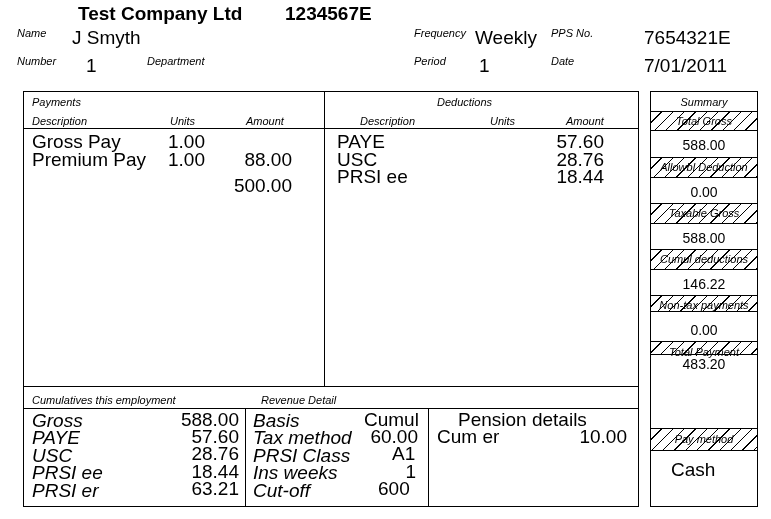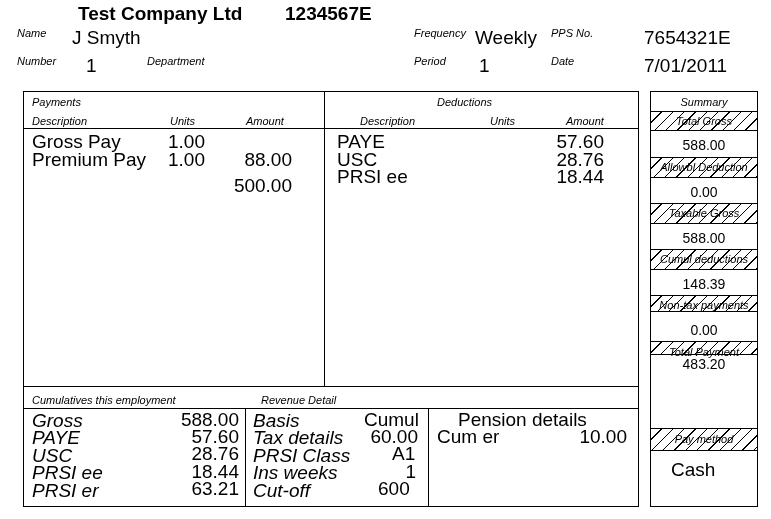--- a/index.html
+++ b/index.html
@@ -83,21 +83,21 @@
 <div class="abs val r" style="left:170px; top:426px; width:69px;">57.60</div>
 <div class="abs val it" style="left:32px; top:445px;">USC</div>
 <div class="abs val r" style="left:170px; top:443px; width:69px;">28.76</div>
 <div class="abs val it" style="left:32px; top:462px;">PRSI ee</div>
 <div class="abs val r" style="left:170px; top:461px; width:69px;">18.44</div>
 <div class="abs val it" style="left:32px; top:480px;">PRSI er</div>
 <div class="abs val r" style="left:170px; top:478px; width:69px;">63.21</div>
 
 <div class="abs val it" style="left:253px; top:410px;">Basis</div>
 <div class="abs val" style="left:364px; top:409px;">Cumul</div>
-<div class="abs val it" style="left:253px; top:427px;">Tax details</div>
+<div class="abs val it" style="left:253px; top:427px;">Tax method</div>
 <div class="abs val r" style="left:358px; top:426px; width:60px;">60.00</div>
 <div class="abs val it" style="left:253px; top:445px;">PRSI Class</div>
 <div class="abs val" style="left:392px; top:443px;">A1</div>
 <div class="abs val it" style="left:253px; top:462px;">Ins weeks</div>
 <div class="abs val r" style="left:358px; top:461px; width:58px;">1</div>
 <div class="abs val it" style="left:253px; top:480px;">Cut-off</div>
 <div class="abs val" style="left:378px; top:478px;">600</div>
 
 <div class="abs val" style="left:458px; top:409px;">Pension details</div>
 <div class="abs val" style="left:437px; top:426px;">Cum er</div>
@@ -109,21 +109,21 @@
   <div class="hatch" style="top:19px; height:20px; line-height:18px;"><span>Total Gross</span></div>
   <div class="sumval" style="top:45px;">588.00</div>
 
   <div class="hatch" style="top:65px; height:21px; line-height:19px;"><span>Allowbl Deduction</span></div>
   <div class="sumval" style="top:92px;">0.00</div>
 
   <div class="hatch" style="top:111px; height:21px; line-height:19px;"><span>Taxable Gross</span></div>
   <div class="sumval" style="top:138px;">588.00</div>
 
   <div class="hatch" style="top:157px; height:21px; line-height:19px;"><span>Cumul deductions</span></div>
-  <div class="sumval" style="top:184px;">148.39</div>
+  <div class="sumval" style="top:184px;">146.22</div>
 
   <div class="hatch" style="top:203px; height:17px; line-height:19px;"><span>Non-tax payments</span></div>
   <div class="sumval" style="top:230px;">0.00</div>
 
   <div class="hatch" style="top:249px; height:14px; line-height:20px;"><span>Total Payment</span></div>
   <div class="sumval" style="top:264px;">483.20</div>
 
   <div class="hatch" style="top:336px; height:23px; line-height:21px;"><span>Pay method</span></div>
   <div class="abs val" style="left:20px; top:367px;">Cash</div>
 </div>

